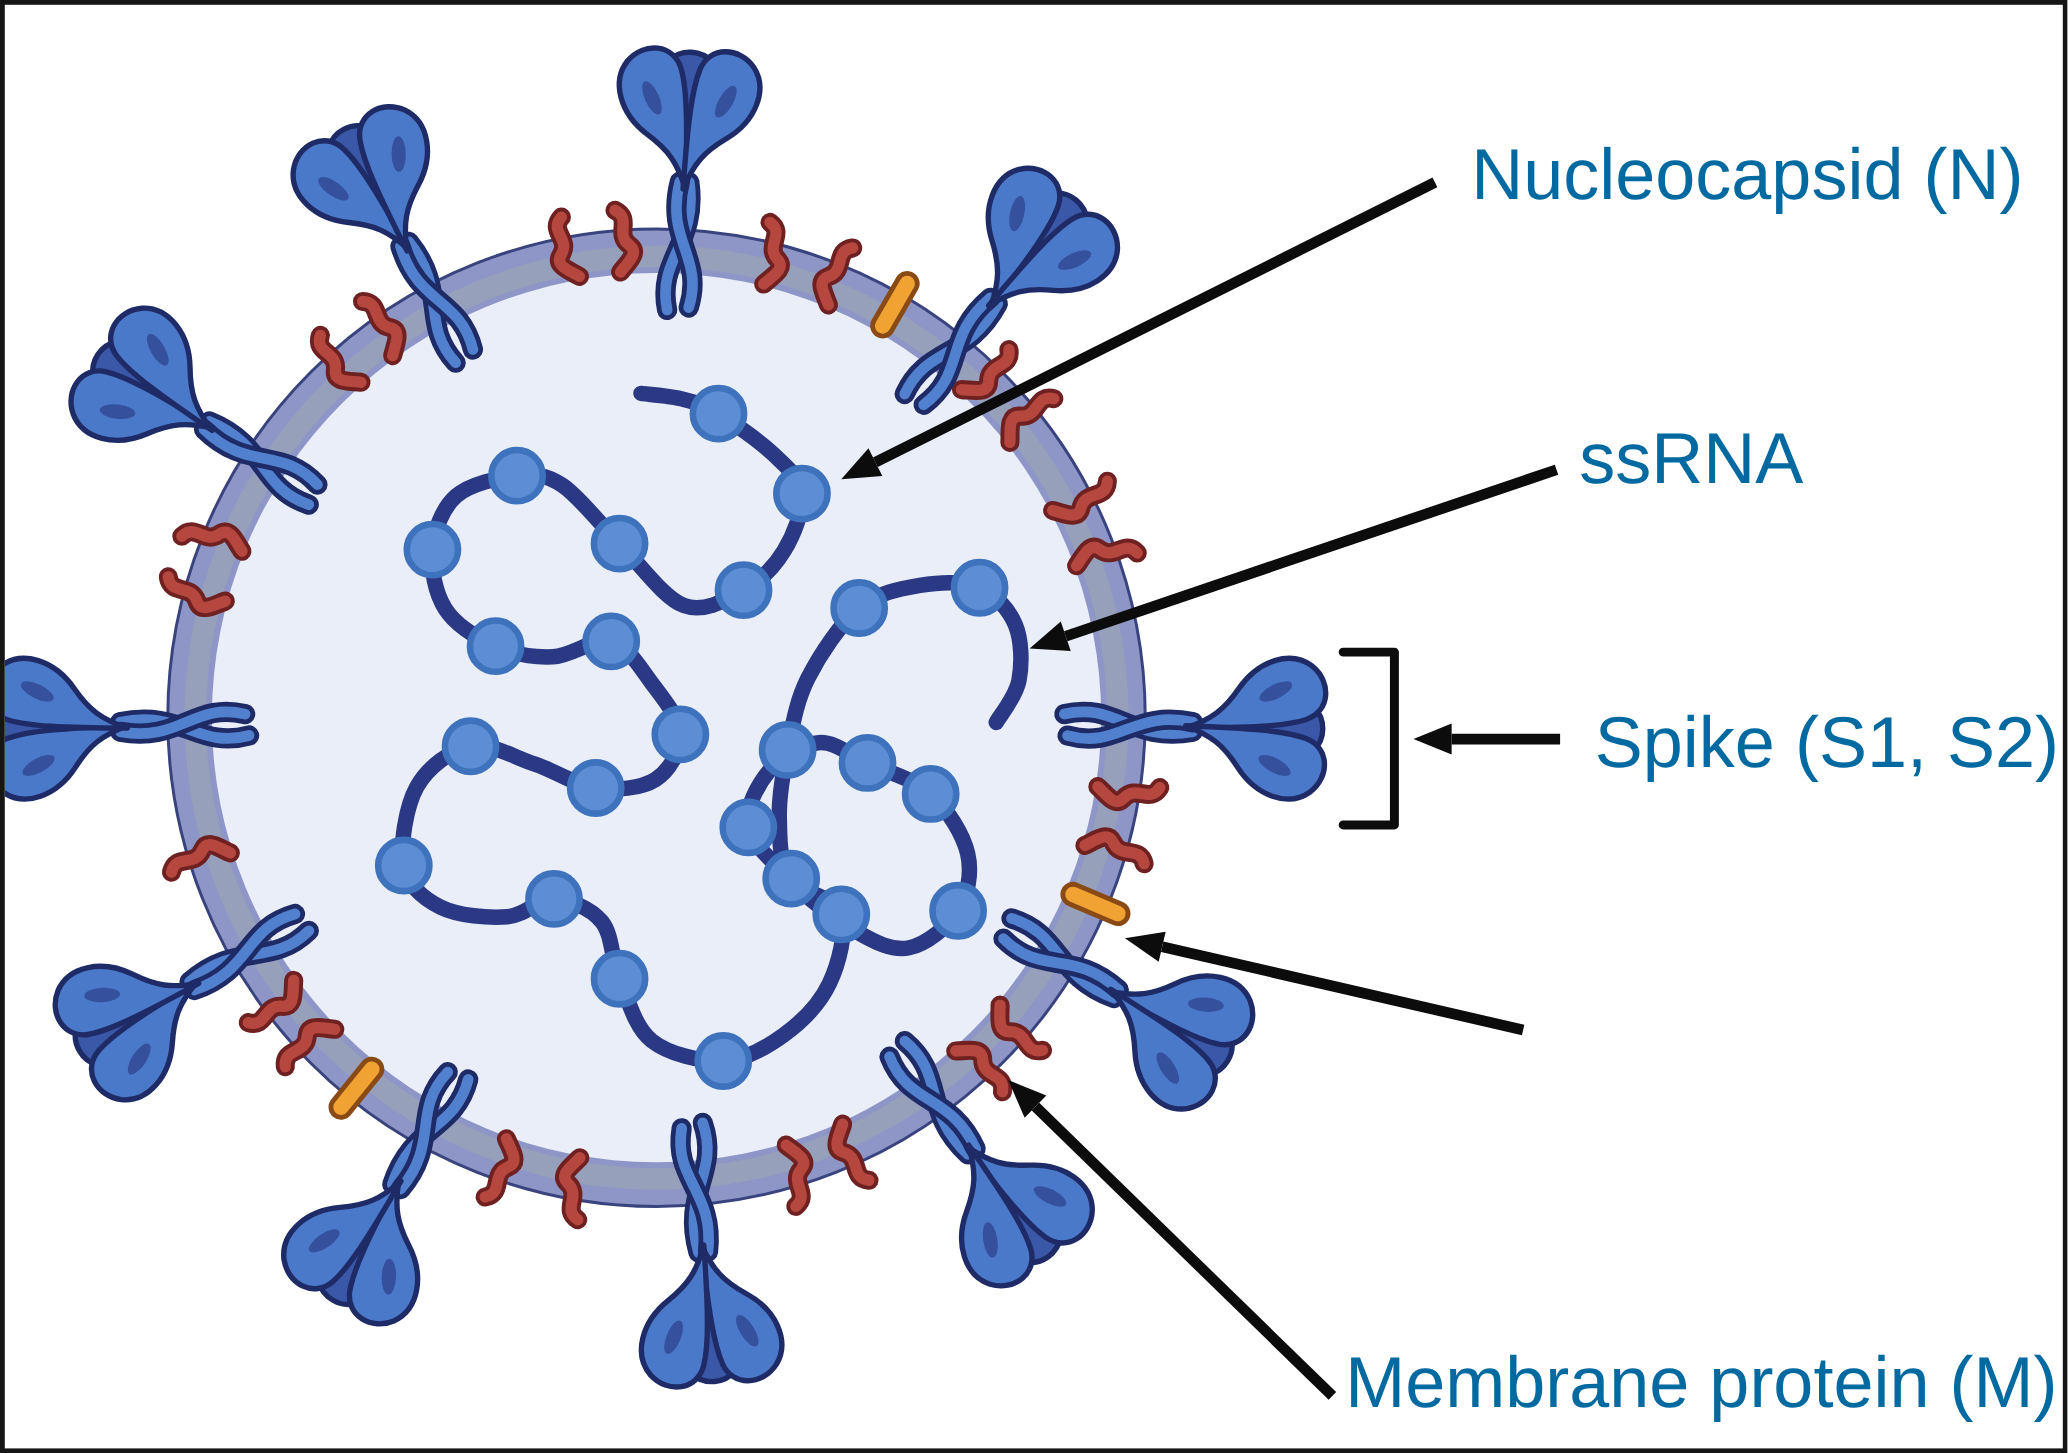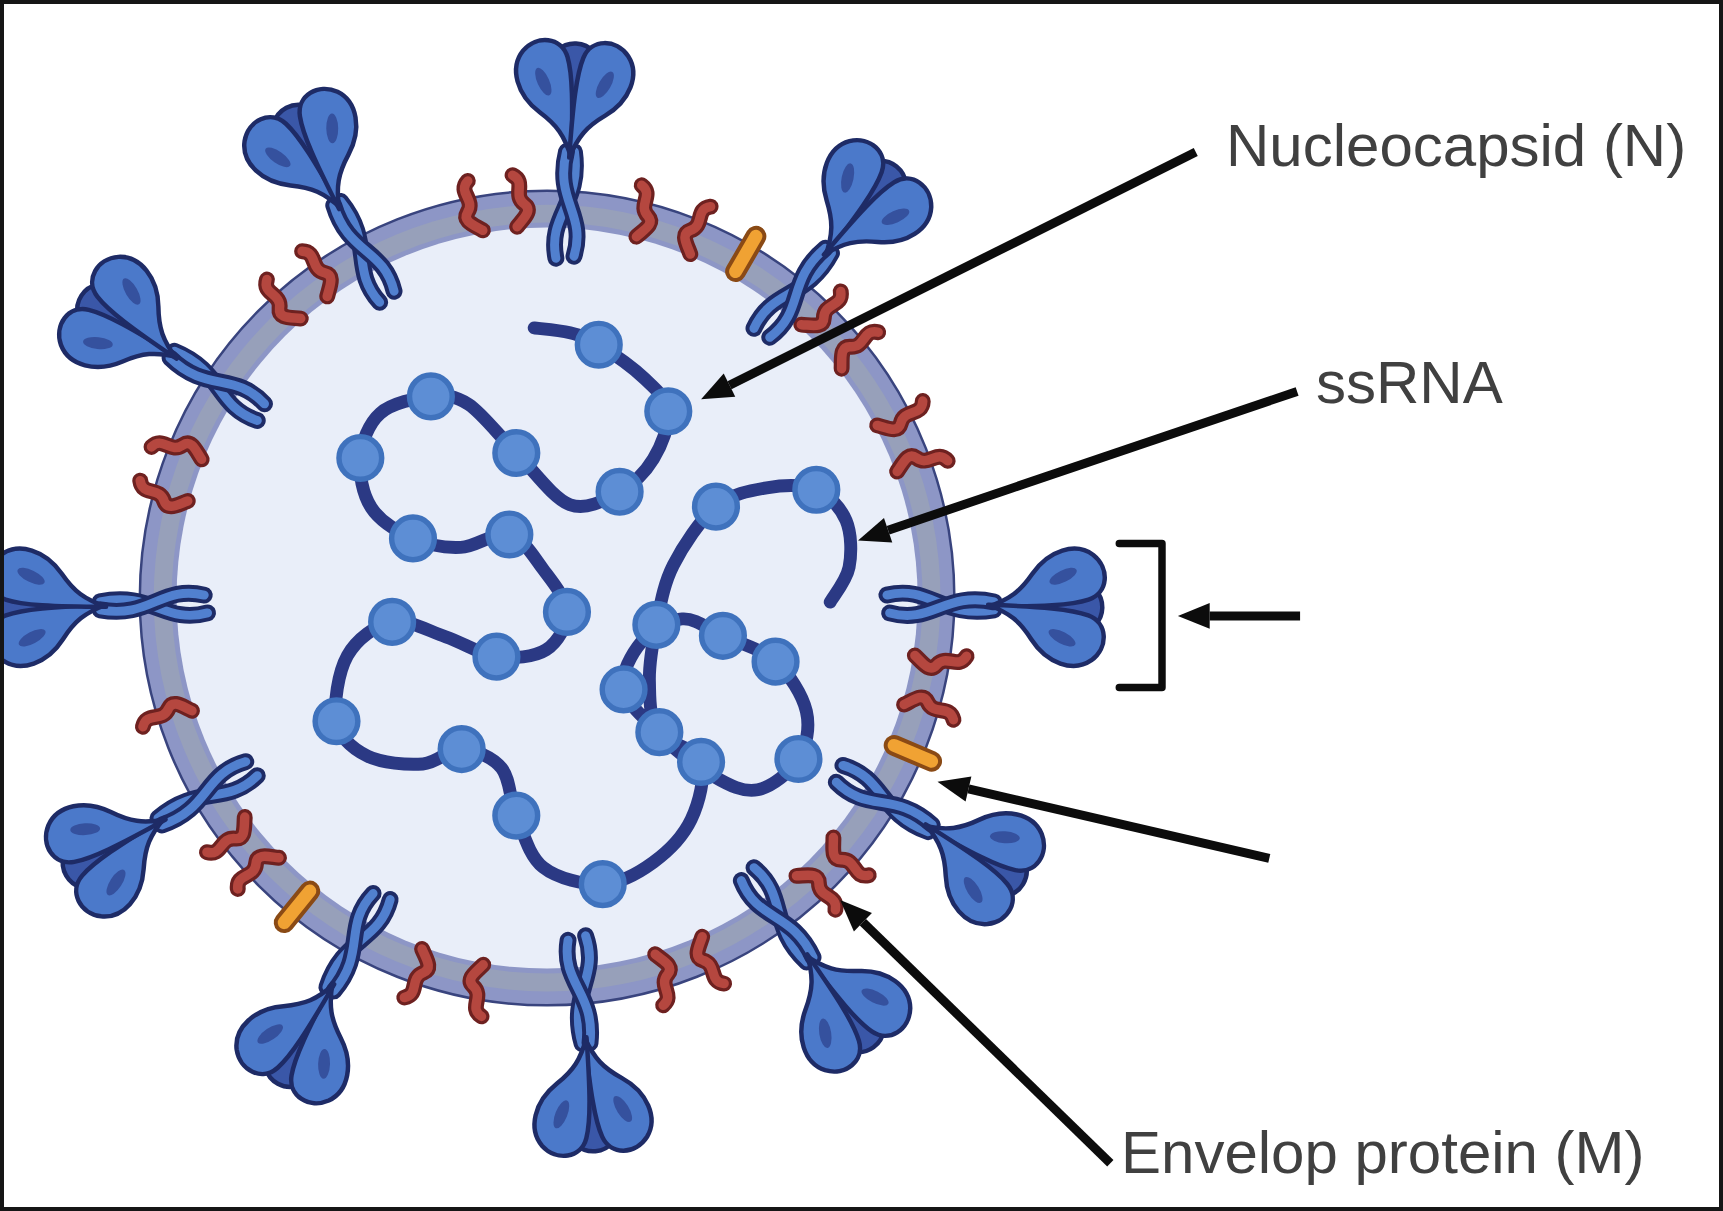--- a/index.html
+++ b/index.html
@@ -11,21 +11,21 @@
     border:4px solid #161616;
     overflow:hidden;
     font-family:"Liberation Sans",sans-serif;
   }
   .figure svg{position:absolute;left:0;top:0;width:100%;height:100%;}
   .label{
     position:absolute;
     font-family:"Liberation Sans",sans-serif;
     font-size:60px;
     line-height:1;
-    color:#404040;
+    color:#0369a1;
     transform:translateY(-52%);
     white-space:nowrap;
   }
 </style>
 </head>
 <body>
 
 <div class="figure">
   <svg id="diagram" viewBox="0 0 1723 1211" aria-hidden="true">
       <g>
@@ -346,14 +346,15 @@
         <polygon points="938,783 972.1024945368235,777.520961182295 966.2616874478749,802.8564101135787" fill="#0c0c0c"></polygon>
       </g>
       <g>
         <line x1="1112" y1="1167" x2="862.9204267663301" y2="924.3305628421966" stroke="#0c0c0c" stroke-width="9"></line>
         <polygon points="840,902 871.9922179209725,915.019139468375 853.8486356116878,933.6419862160183" fill="#0c0c0c"></polygon>
       </g>
       <path d="M 1121,543 H 1164 V 688 H 1121" fill="none" stroke="#0c0c0c" stroke-width="7.5" stroke-linecap="round" stroke-linejoin="round"></path>
     </svg>
   <div class="label" style="left: 1222px; top: 143px;">Nucleocapsid (N)</div>
   <div class="label" style="left: 1312px; top: 380px;">ssRNA</div>
-  <div class="label" style="left: 1117px; top: 1150px;">Envelop protein (M)</div>
+  <div class="label" style="left: 1325px; top: 616px;">Spike (S1, S2)</div>
+  <div class="label" style="left: 1117px; top: 1150px;">Membrane protein (M)</div>
 </div>
 
 </body></html>

